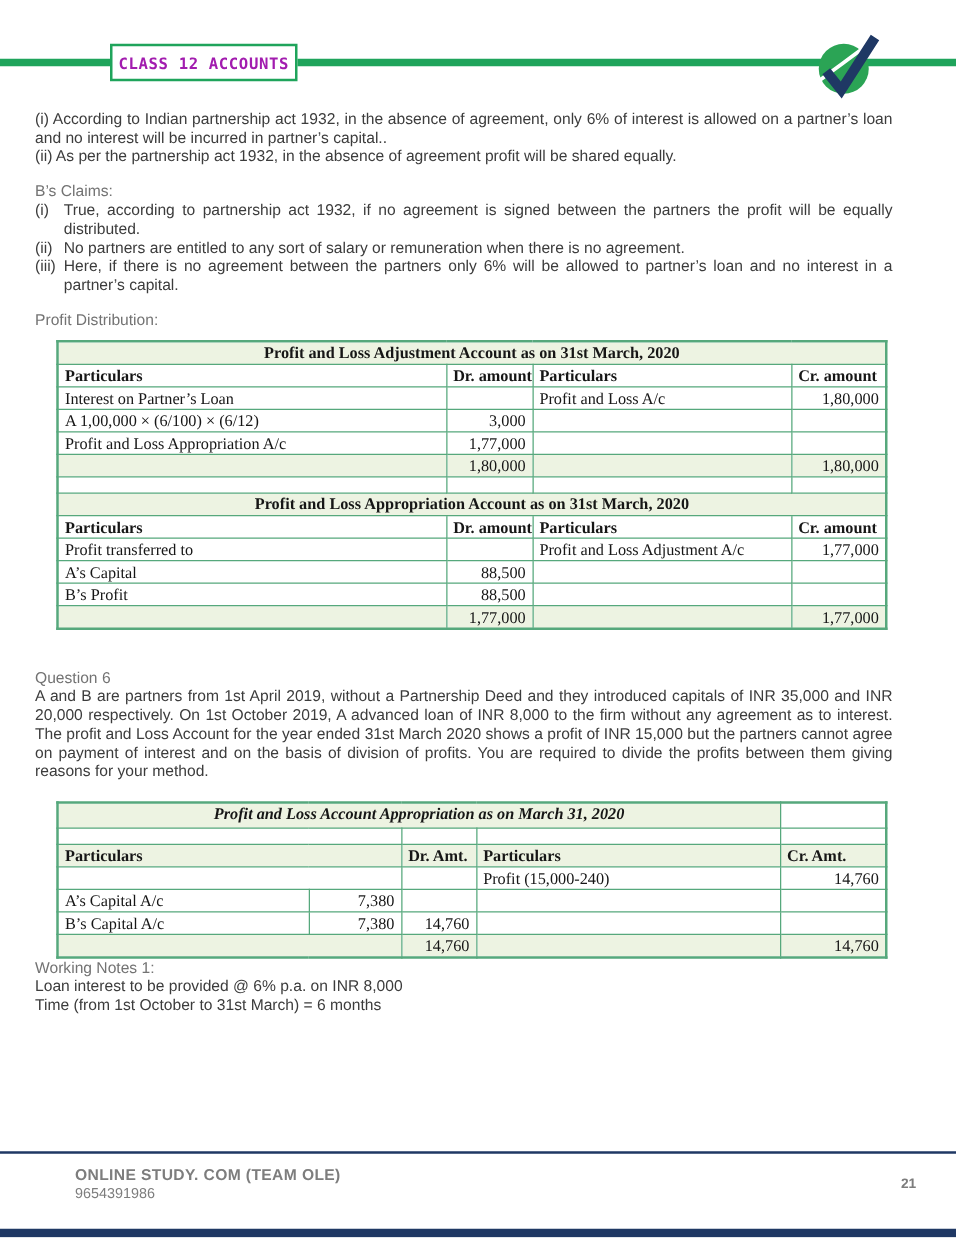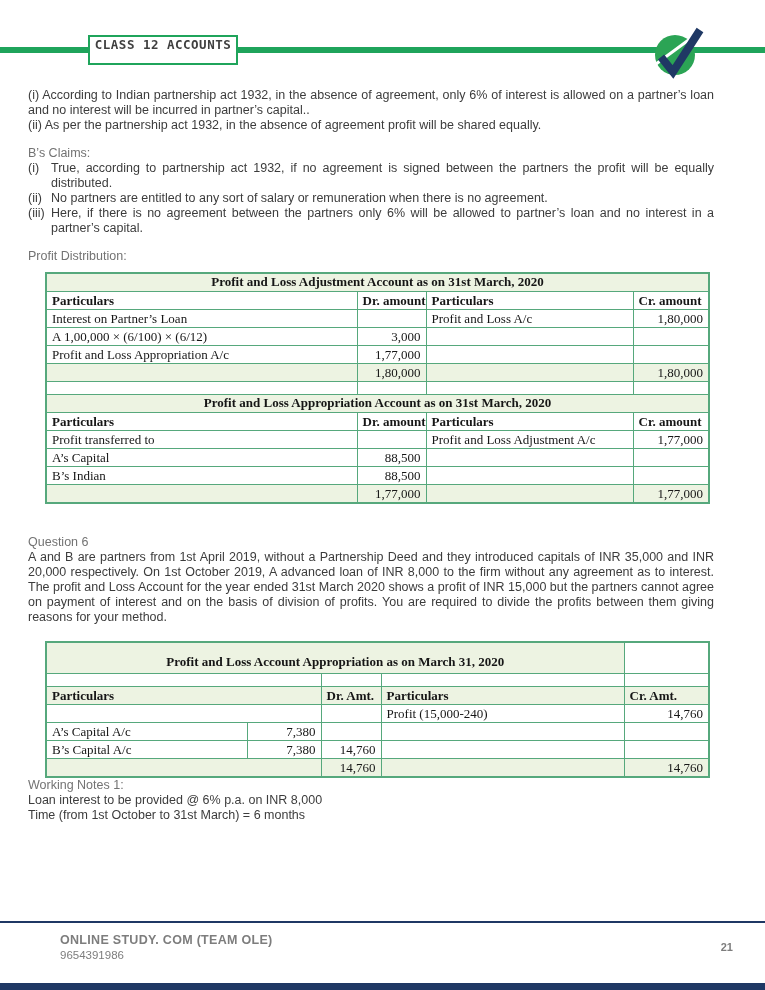--- a/index.html
+++ b/index.html
@@ -1,43 +1,43 @@
 <!DOCTYPE html>
 <html style="--accent-green: #1fa45b; --table-border: #56a87c; --table-fill: #edf3e2; --navy: #1f3864; --text-ink: #3c3c3c; --text-gray: #7d7d7d;"><head>
 <meta charset="utf-8">
 <style>
   html,body{margin:0;padding:0;background:#fff;}
   .page{position:relative;width:765px;height:990px;background:#fff;margin:0 auto;overflow:hidden;
         font-family:"Liberation Sans",sans-serif;color:var(--text-ink,#3c3c3c);}
   
   .rule{position:absolute;left:0;top:47px;width:765px;height:6px;background:var(--accent-green,#1fa45b);}
   .badge{position:absolute;left:88px;top:35px;width:146px;height:26px;background:#fff;
-         border:2px solid var(--accent-green,#1fa45b);display:flex;align-items:flex-start;justify-content:center;
-         font-family:"DejaVu Sans Mono",monospace;font-weight:bold;font-size:12.5px;letter-spacing:.5px;color:#404040;}
+         border:2px solid var(--accent-green,#1fa45b);display:flex;align-items:center;justify-content:center;
+         font-family:"DejaVu Sans Mono",monospace;font-weight:bold;font-size:12.5px;letter-spacing:.5px;color:#a21caf;}
   .logo{position:absolute;left:648px;top:20px;width:62px;height:62px;}
   
   .content{position:absolute;left:28px;top:88px;width:686px;}
   p.para{margin:0;font-size:12.5px;line-height:15px;text-align:justify;}
   .h{margin:13px 0 0 0;font-size:12.5px;line-height:15px;font-weight:normal;color:#737373;}
   .claim{display:flex;margin:0;}
   .claim .marker{flex:0 0 23px;font-size:12.5px;line-height:15px;}
   .claim .ctext{flex:1;font-size:12.5px;line-height:15px;text-align:justify;}
   
   table.acct{border-collapse:collapse;margin:8px 0 0 17px;width:663px;table-layout:fixed;
              font-family:"Liberation Serif",serif;color:#161616;border:2px solid var(--table-border,#56a87c);}
   table.acct td{border:1px solid var(--table-border,#56a87c);padding:0 5px;font-size:13px;height:17px;
                 line-height:15px;overflow:hidden;white-space:nowrap;}
   td.title{font-weight:bold;font-size:14.5px;text-align:center;background:var(--table-fill,#edf3e2);
            height:31px;vertical-align:top;padding-top:3px;}
   td.colhead{font-weight:bold;font-size:13.5px;height:21px;}
   td.amt{text-align:right;}
   tr.total td{background:var(--table-fill,#edf3e2);}
   tr.spacer td{height:12px;}
   table.t3{margin-top:16px;}
-  table.t3 td.title{height:19px;padding-top:11px;}
+  table.t3 td.title{height:19px;padding-top:0;font-style:italic;}
   table.t3 tr.head td{background:var(--table-fill,#edf3e2);}
   .q{margin-top:31px;}
   .wn{margin-top:0;}
   
   .footer-line{position:absolute;left:0;top:921px;width:765px;height:2px;background:var(--navy,#1f3864);}
   .footer{position:absolute;left:60px;top:933px;color:var(--text-gray,#7d7d7d);}
   .footer .site{font-weight:bold;font-size:12.5px;letter-spacing:.3px;}
   .footer .phone{font-size:11.5px;margin-top:2px;}
   .pagenum{position:absolute;right:32px;top:941px;font-weight:bold;font-size:11px;color:var(--text-gray,#7d7d7d);}
   .bottom-bar{position:absolute;left:0;bottom:0;width:765px;height:7px;background:var(--navy,#1f3864);}
@@ -140,21 +140,21 @@
         <td>Profit and Loss Adjustment A/c</td>
         <td class="amt">1,77,000</td>
       </tr>
       <tr>
         <td>A’s Capital</td>
         <td class="amt">88,500</td>
         <td></td>
         <td class="amt"></td>
       </tr>
       <tr>
-        <td>B’s Indian</td>
+        <td>B’s Profit</td>
         <td class="amt">88,500</td>
         <td></td>
         <td class="amt"></td>
       </tr>
       <tr class="total">
         <td></td>
         <td class="amt">1,77,000</td>
         <td></td>
         <td class="amt">1,77,000</td>
       </tr>

